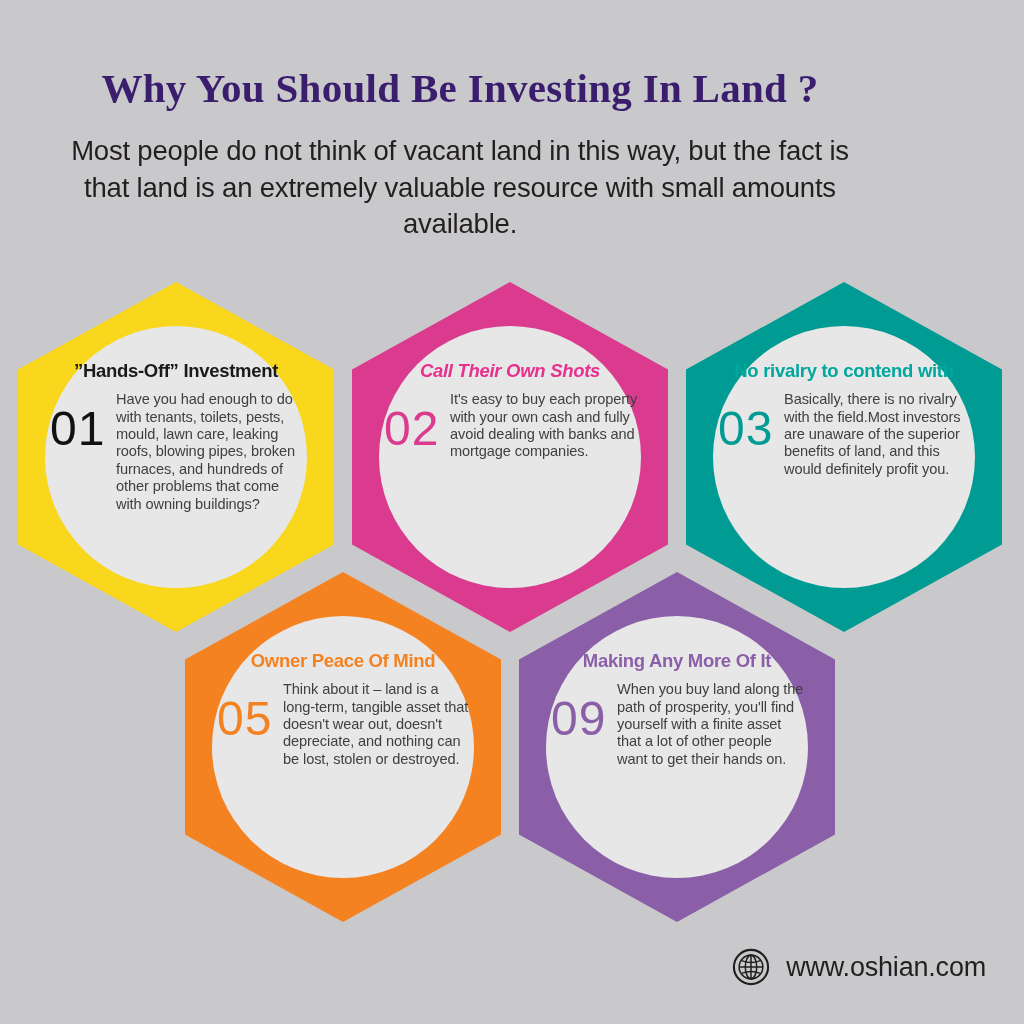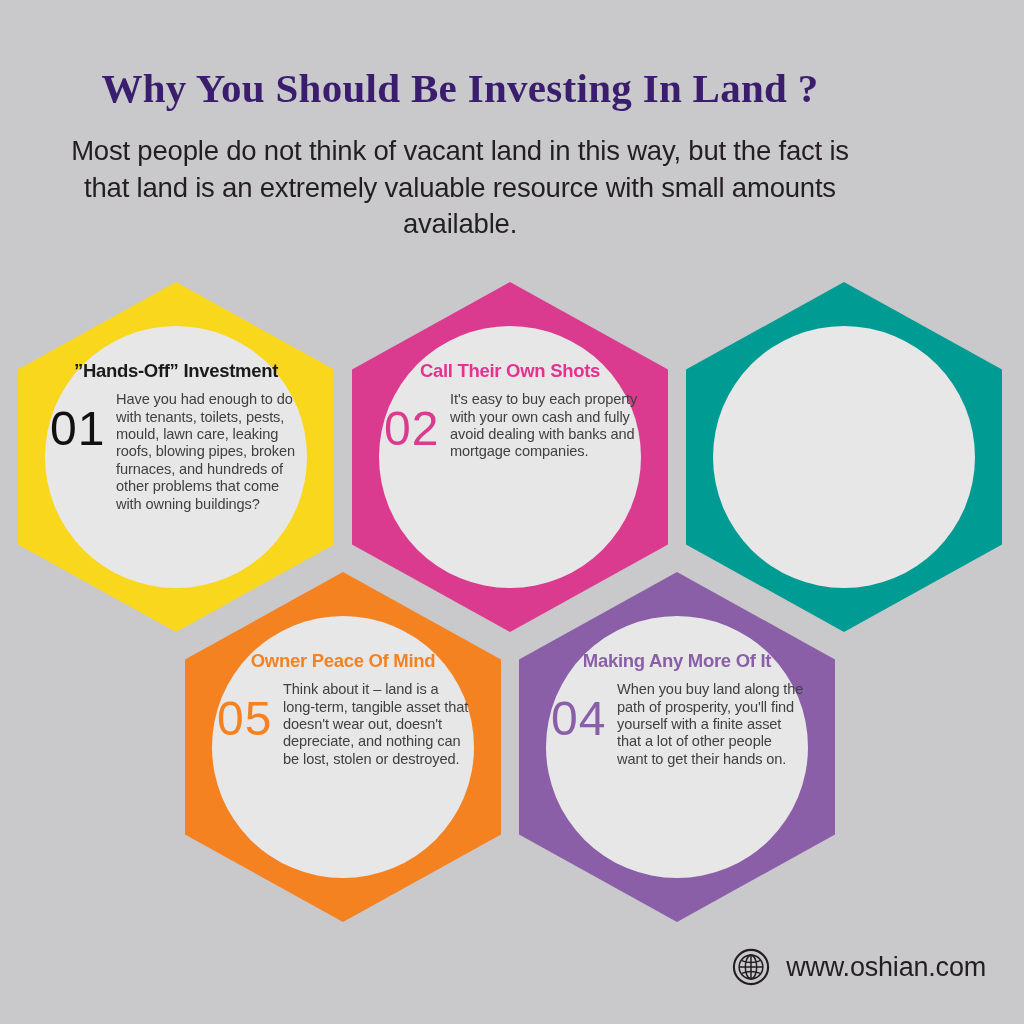--- a/index.html
+++ b/index.html
@@ -170,31 +170,38 @@
         <div class="card-number" style="color: rgb(17, 17, 17);">01</div>
         <div class="card-text">Have you had enough to do with tenants, toilets, pests, mould, lawn care, leaking roofs, blowing pipes, broken furnaces, and hundreds of other problems that come with owning buildings?</div>
       </div>
     </div>
   </div>
 
   <div class="hex-cell" id="hex-2">
     <div class="hex-shape" style="background: rgb(219, 59, 143);"></div>
     <div class="hex-circle" style="background: rgb(231, 231, 232);"></div>
     <div class="hex-content">
-      <div class="card-heading" style="color: rgb(232, 48, 143);">Call Their Own Shots</div>
+      <div class="card-heading" style="color: rgb(232, 48, 143); font-style: italic;">Call Their Own Shots</div>
       <div class="card-body-row">
         <div class="card-number" style="color: rgb(219, 59, 143);">02</div>
         <div class="card-text">It's easy to buy each property with your own cash and fully avoid dealing with banks and mortgage companies.</div>
       </div>
     </div>
   </div>
 
   <div class="hex-cell" id="hex-3">
     <div class="hex-shape" style="background: rgb(0, 155, 147);"></div>
     <div class="hex-circle" style="background: rgb(231, 231, 232);"></div>
+    <div class="hex-content">
+      <div class="card-heading" style="color: rgb(0, 167, 157);">No rivalry to contend with</div>
+      <div class="card-body-row">
+        <div class="card-number" style="color: rgb(0, 155, 147);">03</div>
+        <div class="card-text">Basically, there is no rivalry with the field.Most investors are unaware of the superior benefits of land, and this would definitely profit you.</div>
+      </div>
+    </div>
   </div>
 
   <div class="hex-cell" id="hex-4">
     <div class="hex-shape" style="background: rgb(245, 130, 32);"></div>
     <div class="hex-circle" style="background: rgb(231, 231, 232);"></div>
     <div class="hex-content">
       <div class="card-heading" style="color: rgb(245, 130, 32);">Owner Peace Of Mind</div>
       <div class="card-body-row">
         <div class="card-number" style="color: rgb(245, 130, 32);">05</div>
         <div class="card-text">Think about it – land is a long-term, tangible asset that doesn't
@@ -202,21 +209,21 @@
       </div>
     </div>
   </div>
 
   <div class="hex-cell" id="hex-5">
     <div class="hex-shape" style="background: rgb(139, 95, 168);"></div>
     <div class="hex-circle" style="background: rgb(231, 231, 232);"></div>
     <div class="hex-content">
       <div class="card-heading" style="color: rgb(139, 95, 168);">Making Any More Of It</div>
       <div class="card-body-row">
-        <div class="card-number" style="color: rgb(139, 95, 168);">04</div>
+        <div class="card-number" style="color: rgb(139, 95, 168);">09</div>
         <div class="card-text">When you buy land along the path of prosperity, you'll find yourself with a finite asset that a lot of other people want to get their hands on.</div>
       </div>
     </div>
   </div>
 
 </div>
 
 <div class="footer">
   <span class="globe-icon">
     <svg viewBox="0 0 40 40" width="38" height="38" aria-hidden="true">

